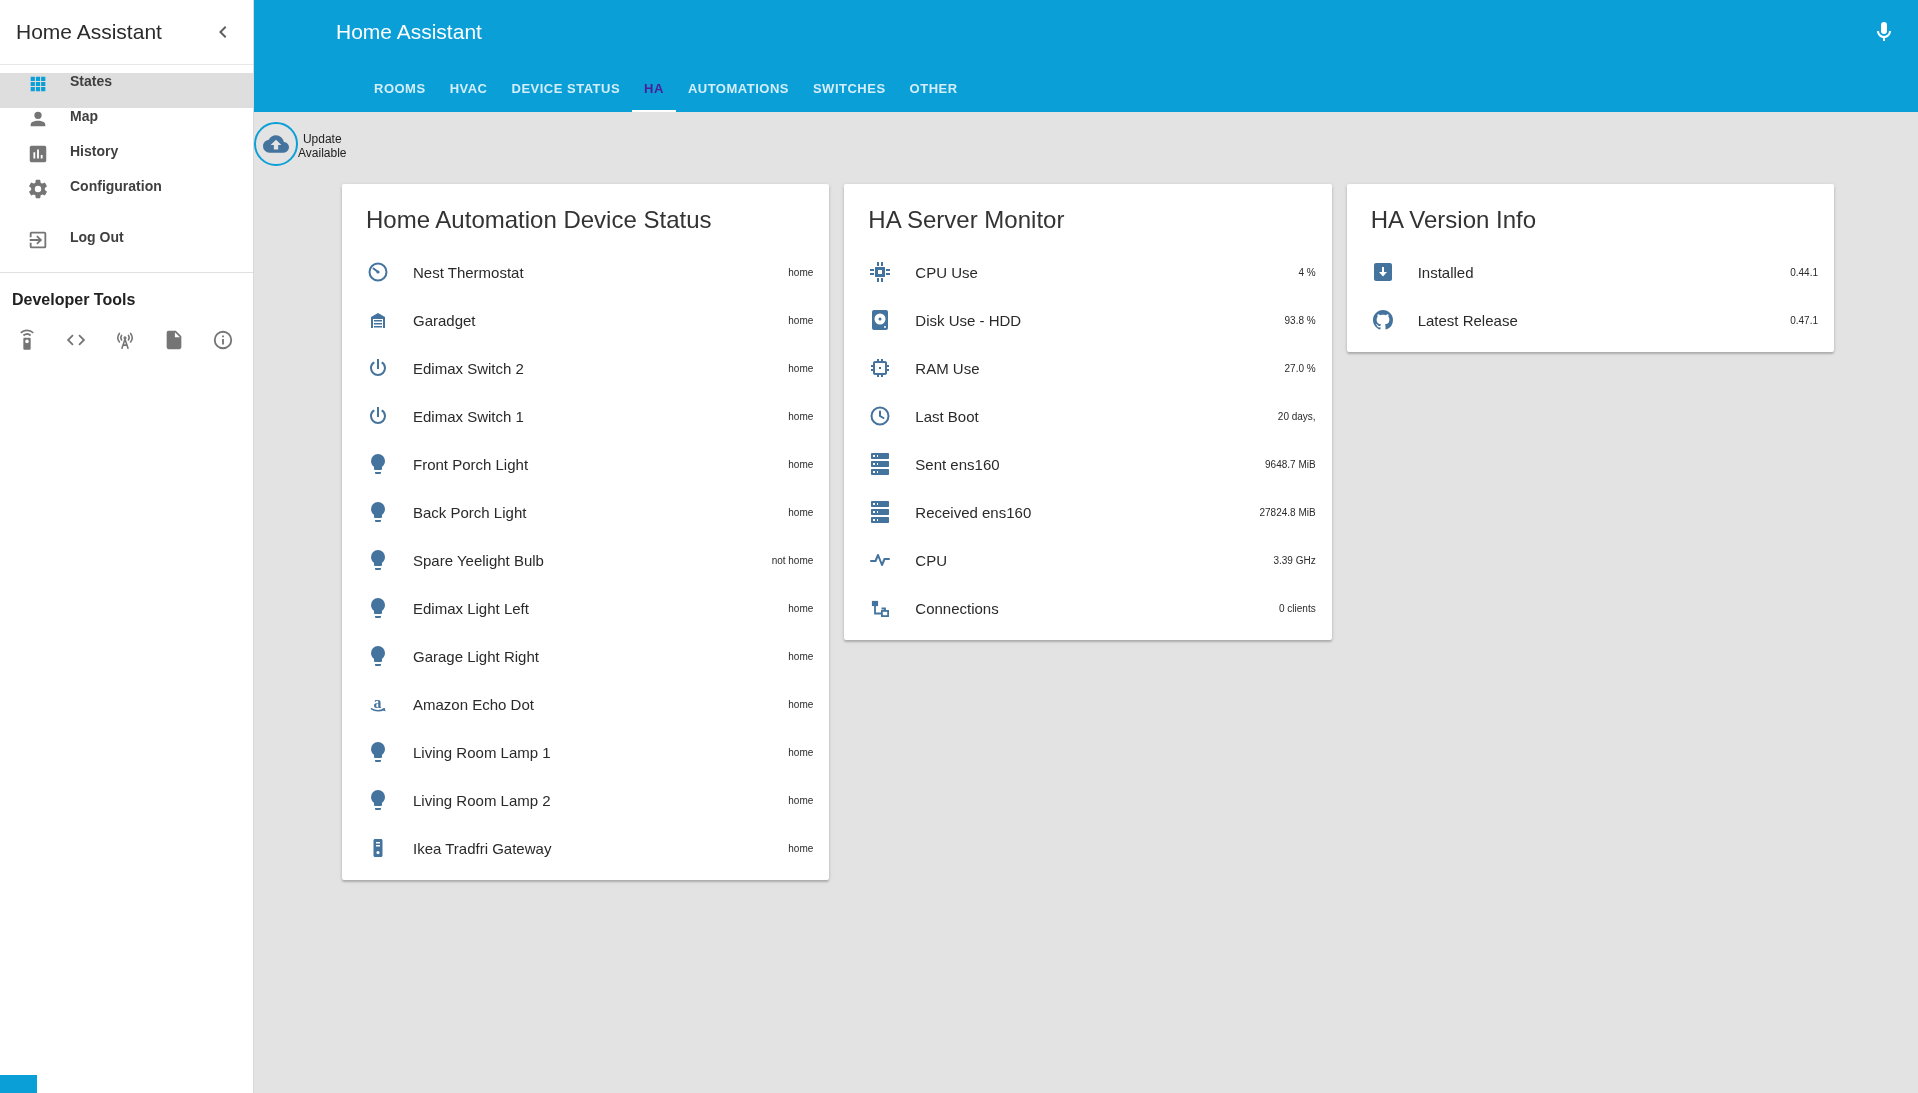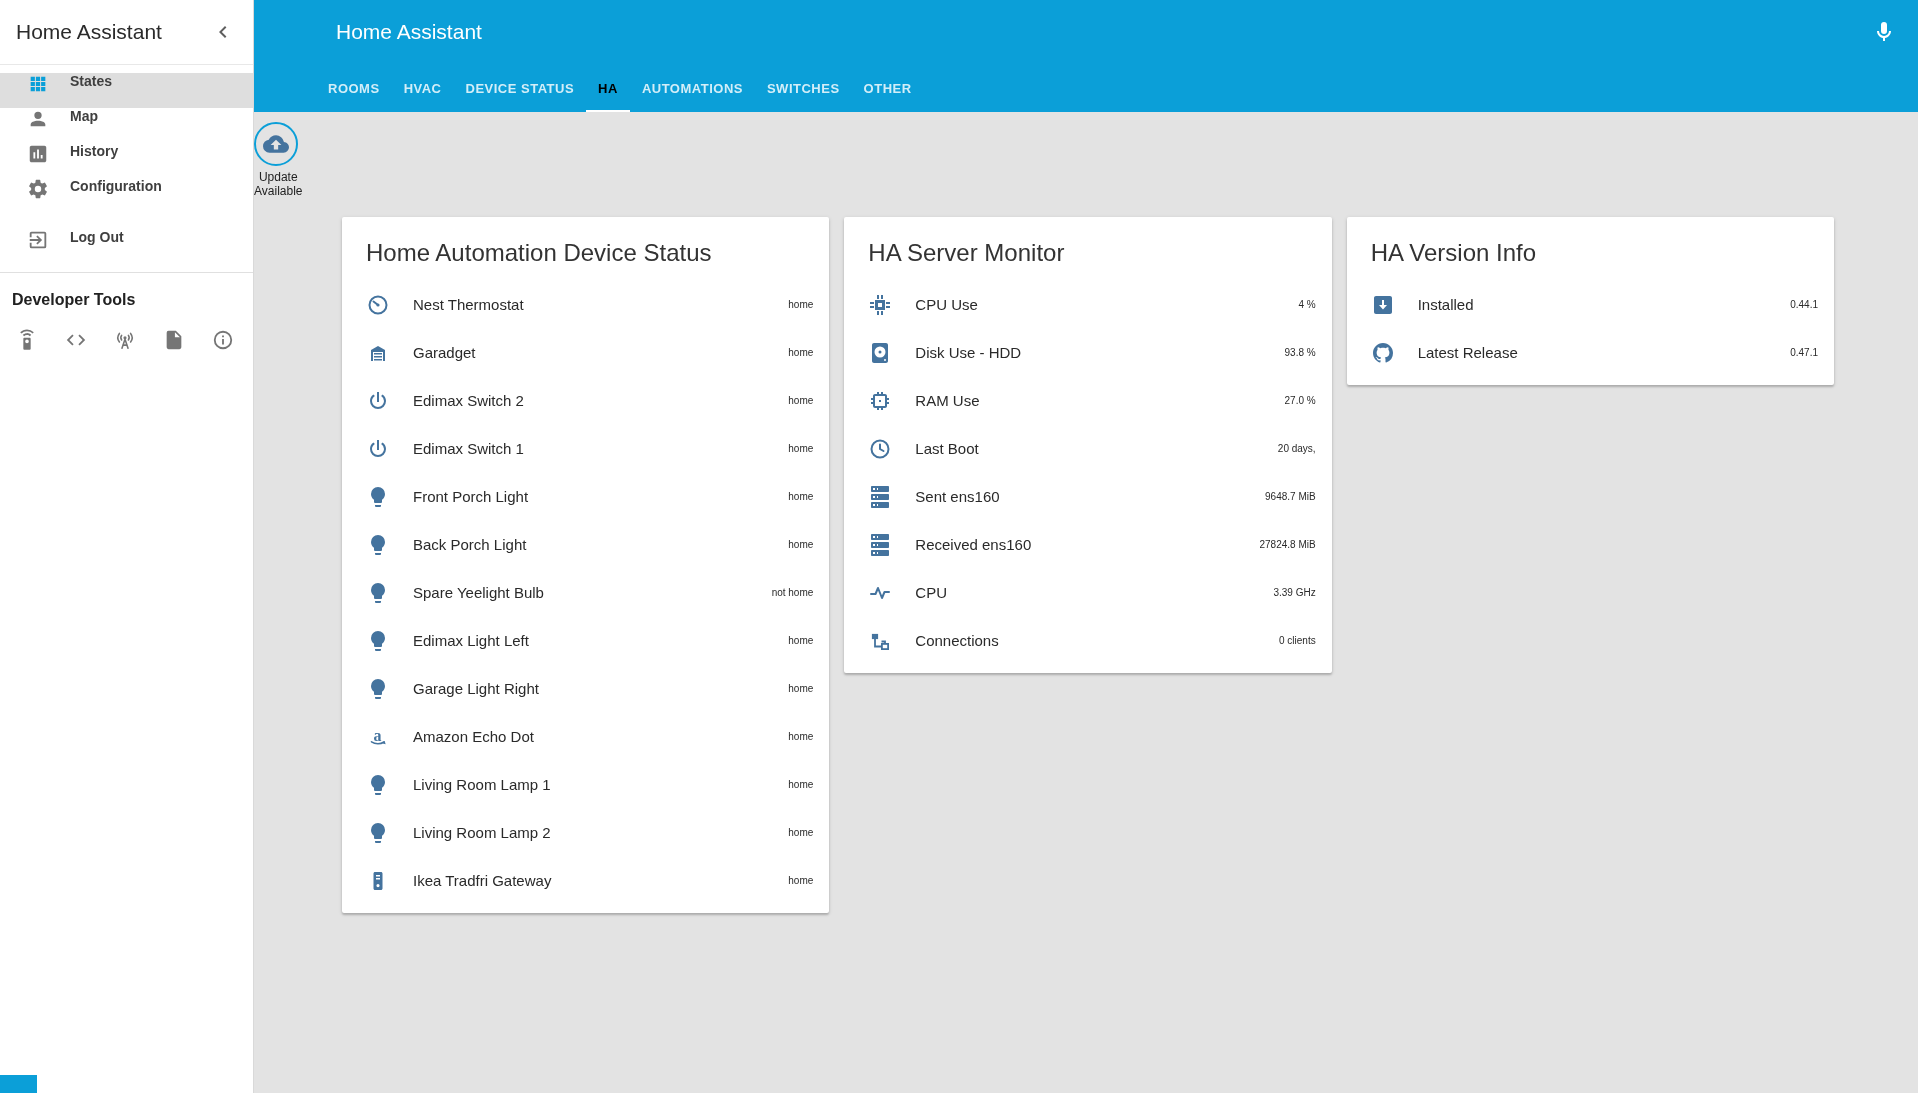--- a/index.html
+++ b/index.html
@@ -35,27 +35,27 @@
   .dev-tools{padding:18px 0 0 12px}
   .dev-tools-label{font-size:16px;font-weight:bold;color:#212121}
   .dev-icons{margin-top:20px;display:flex;gap:27px;padding-left:4px}
   .dev-icons .icon{width:22px;height:22px;color:#757575;cursor:pointer}
 
   
   .header{position:absolute;left:254px;right:0;top:0;height:112px;background:var(--primary);z-index:2}
   .header-top{height:64px;display:flex;align-items:center;padding:0 22px 0 82px}
   .header-title{font-size:21px;color:#fff;flex:1}
   .mic-icon{color:#fff;cursor:pointer}
-  .tabs{display:flex;height:48px;padding-left:62px}
+  .tabs{display:flex;height:48px;padding-left:108px}
   .tab{height:100%;border:none;background:none;color:rgba(255,255,255,.82);font-family:inherit;font-size:13px;font-weight:bold;letter-spacing:.5px;padding:0 12px;cursor:pointer}
-  .tab.active{color:#000000;box-shadow:inset 0 -2px 0 #fff}
+  .tab.active{color:#4c1d95;box-shadow:inset 0 -2px 0 #fff}
 
   
   .content{position:absolute;left:254px;top:112px;right:0;bottom:0;background:var(--bg);overflow:hidden}
-  .badge-wrap{display:flex;flex-direction:column;align-items:flex-start;margin-top:10px}
+  .badge-wrap{display:flex;align-items:center;margin-top:10px}
   .badge{width:44px;height:44px;border-radius:50%;border:2px solid var(--primary);display:flex;align-items:center;justify-content:center;cursor:pointer}
   .badge .icon{width:26px;height:26px;color:var(--entity-icon)}
   .badge-label{margin-top:4px;font-size:12px;line-height:1.2;color:#222;text-align:center}
 
   .cards{display:flex;align-items:flex-start;gap:15px;margin:18px 84px 0 88px}
   .card{flex:1 1 0;background:#fff;border-radius:2px;box-shadow:0 2px 2px rgba(0,0,0,.18),0 1px 4px rgba(0,0,0,.12);padding-bottom:8px}
   .card-title{font-size:24px;font-weight:normal;color:#333;padding:22px 24px 14px}
   .entity-row{height:48px;display:flex;align-items:center;padding:0 16px 0 24px;cursor:pointer}
   .entity-icon{color:var(--entity-icon);margin-right:23px}
   .entity-name{flex:1;font-size:15px;color:#2a2a2a}

